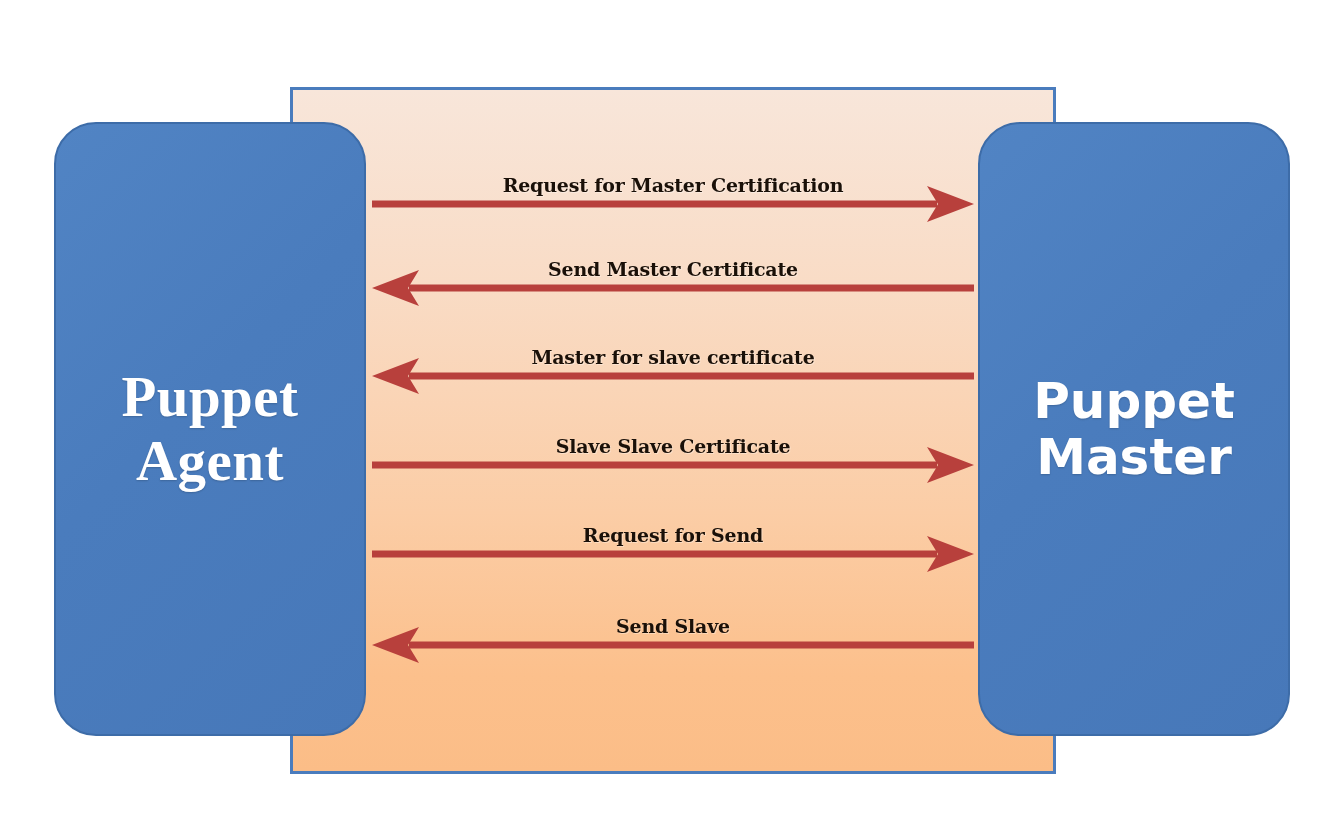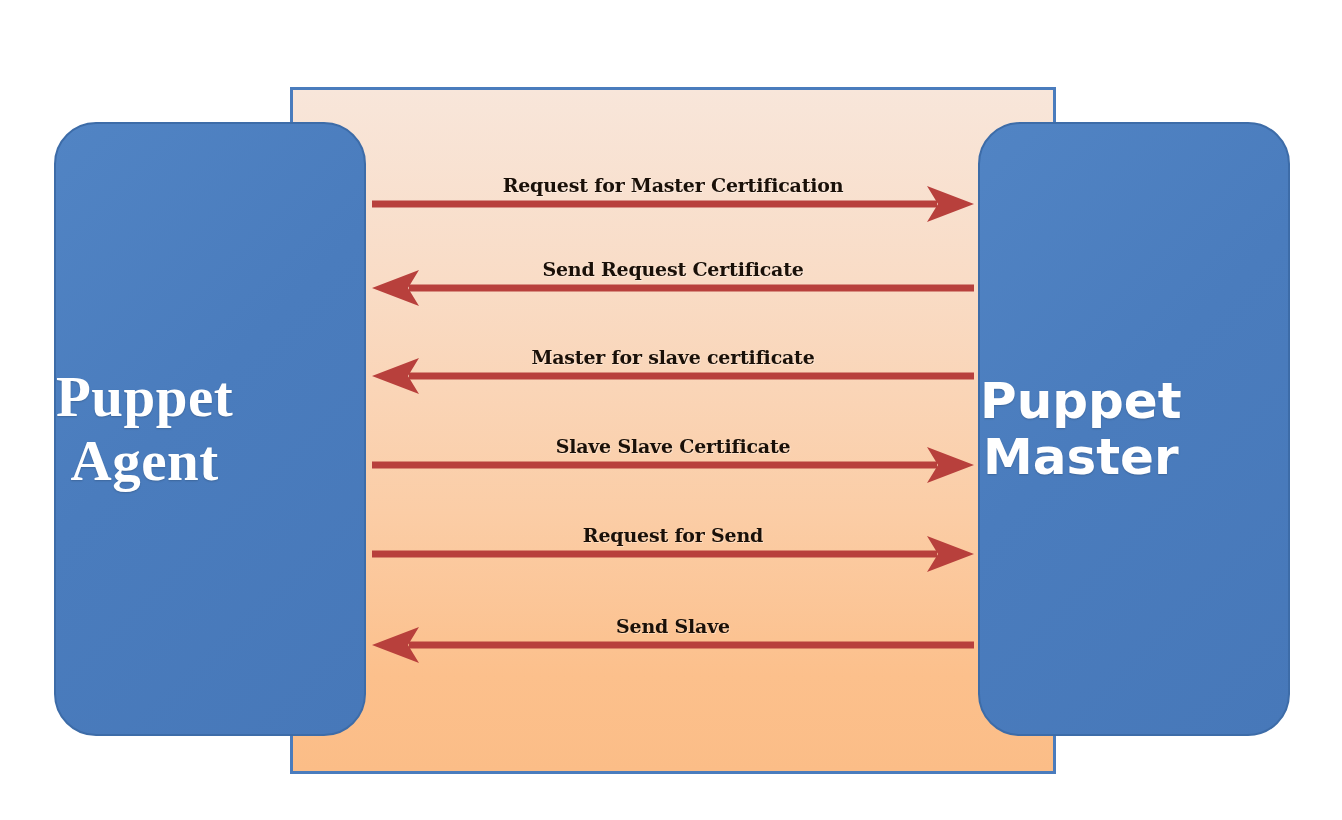--- a/index.html
+++ b/index.html
@@ -34,21 +34,21 @@
 
   
   .actor-box {
     position: absolute;
     background: linear-gradient(135deg, #5184c4 0%, #4a7cbd 45%, #4778b9 100%);
     border: 2px solid #3d6ca8;
     border-radius: 42px;
     box-sizing: border-box;
     display: flex;
     align-items: center;
-    justify-content: flex-start;
+    justify-content: center;
     color: #ffffff;
     text-align: center;
     line-height: 1.12;
     text-shadow: 0 1px 2px rgba(0,0,0,0.18);
   }
   #actor-agent {
     left: 54px;
     top: 122px;
     width: 312px;
     height: 614px;
@@ -132,21 +132,21 @@
       <svg viewBox="0 0 602 44" xmlns="http://www.w3.org/2000/svg">
         <g fill="#b8403c">
           <rect x="0" y="18.5" width="565" height="7"></rect>
           <path d="M 555 4 L 602 22 L 555 40 L 566 22 Z"></path>
         </g>
       </svg>
     </div>
   </div>
 
   <div class="message" id="msg-2">
-    <div class="msg-label">Send Request Certificate</div>
+    <div class="msg-label">Send Master Certificate</div>
     <div class="msg-arrow">
       <svg viewBox="0 0 602 44" xmlns="http://www.w3.org/2000/svg">
         <g fill="#b8403c">
           <rect x="37" y="18.5" width="565" height="7"></rect>
           <path d="M 47 4 L 0 22 L 47 40 L 36 22 Z"></path>
         </g>
       </svg>
     </div>
   </div>
 

